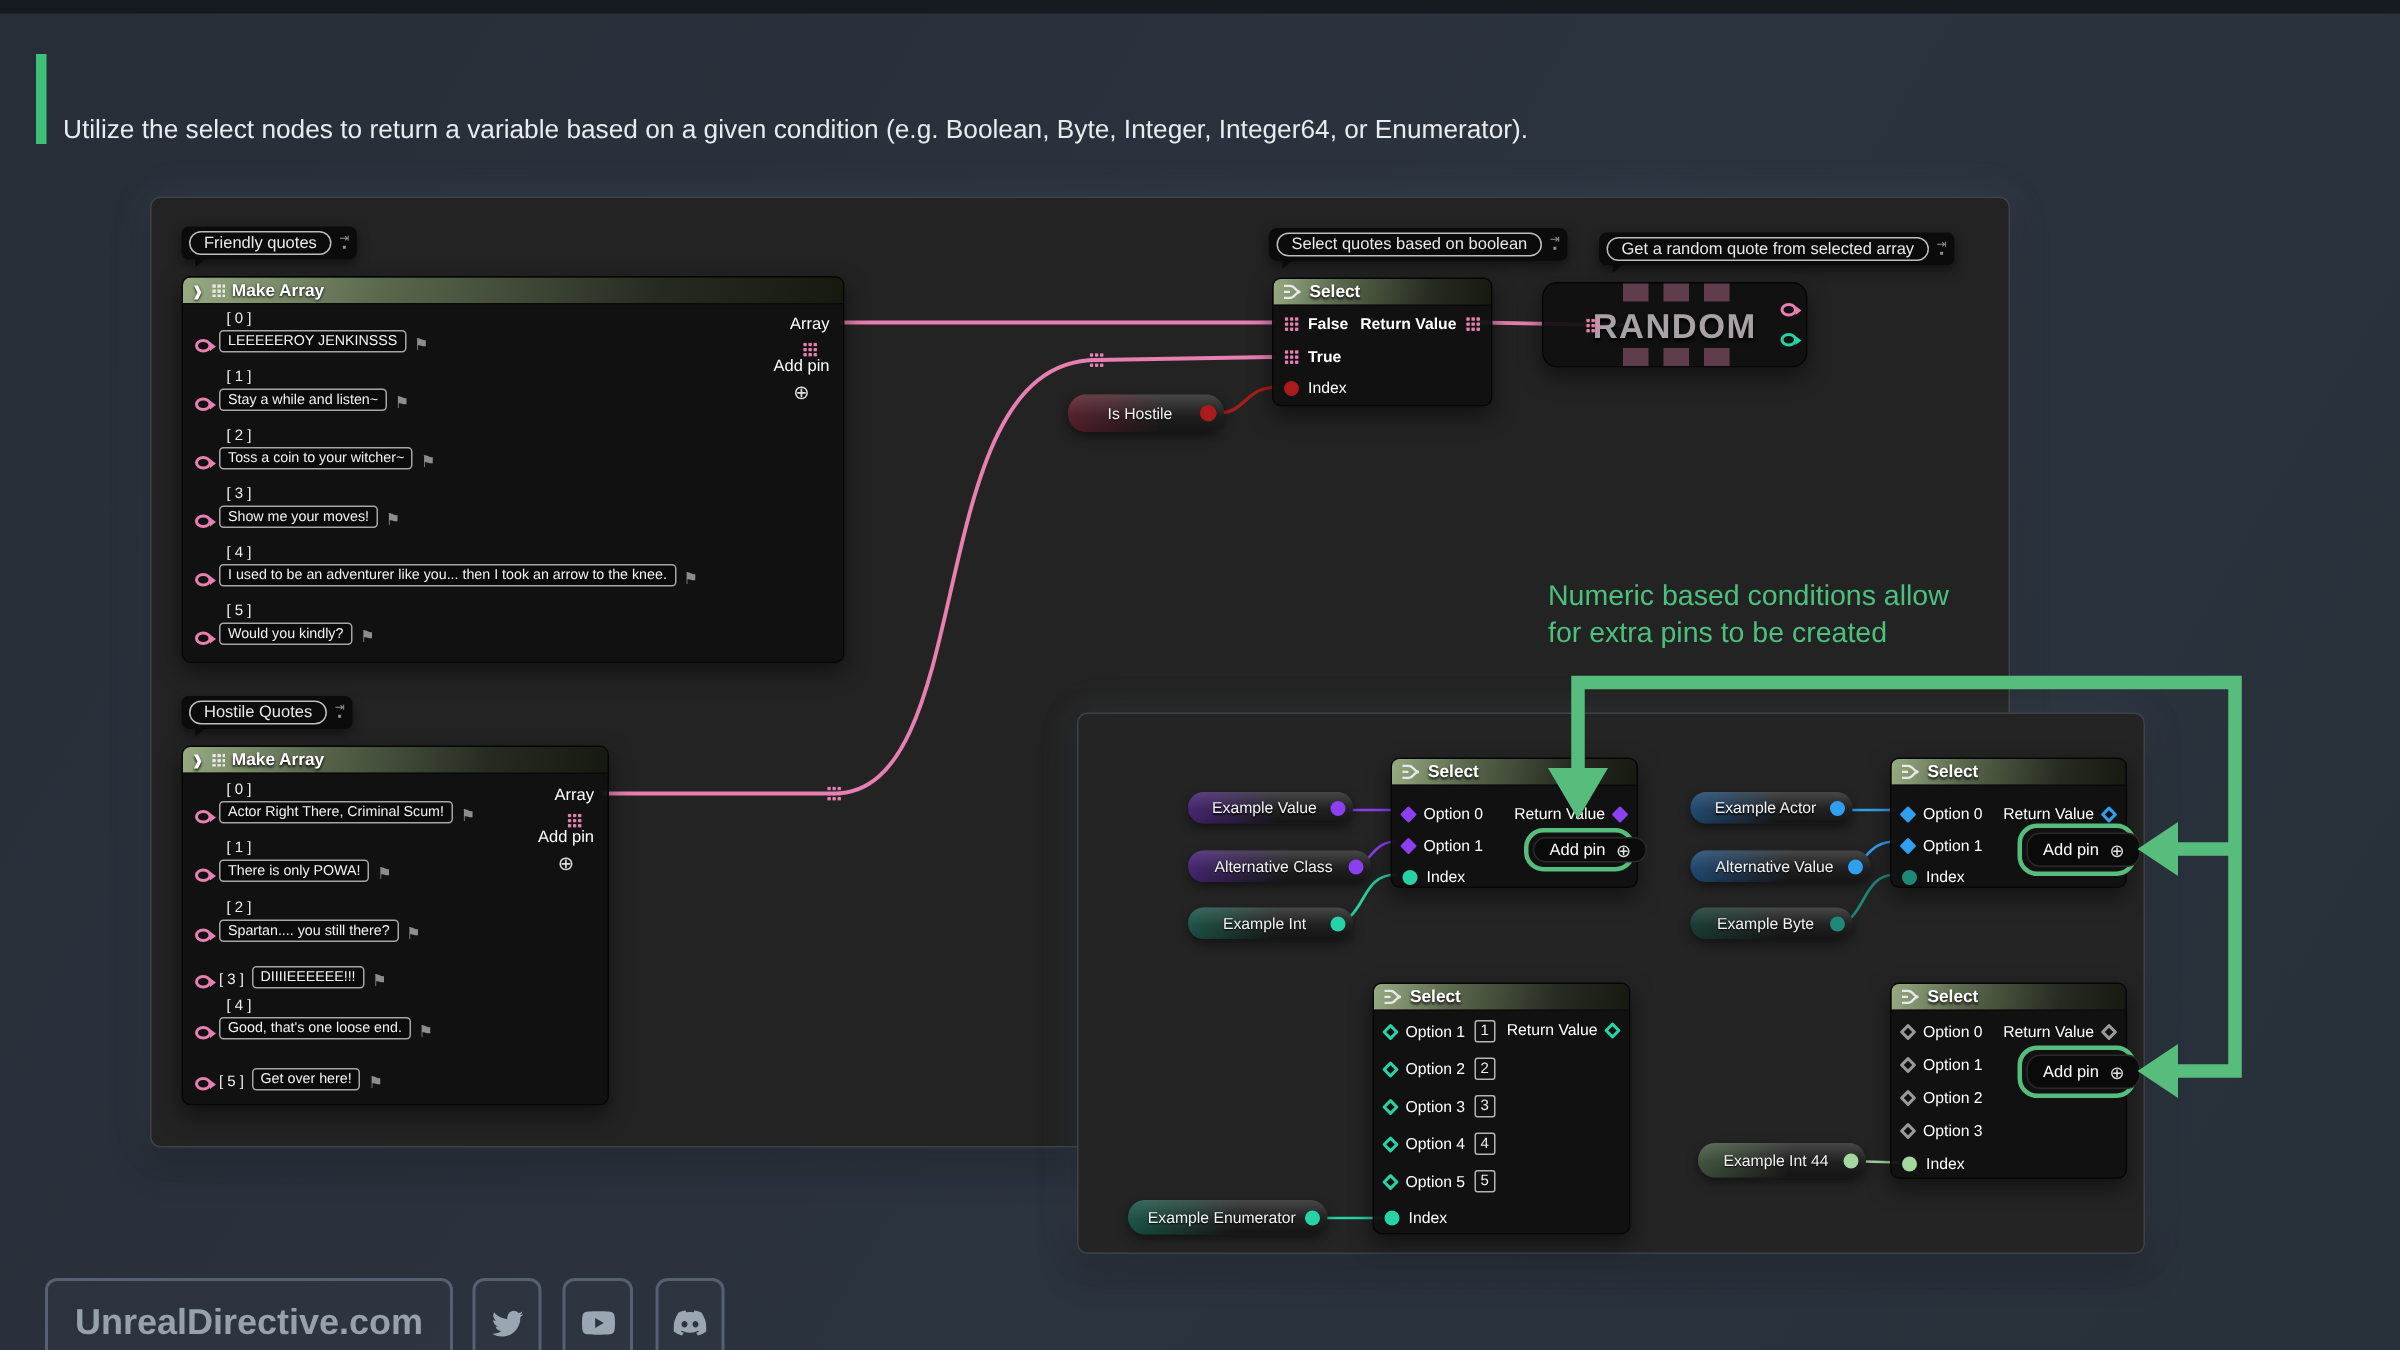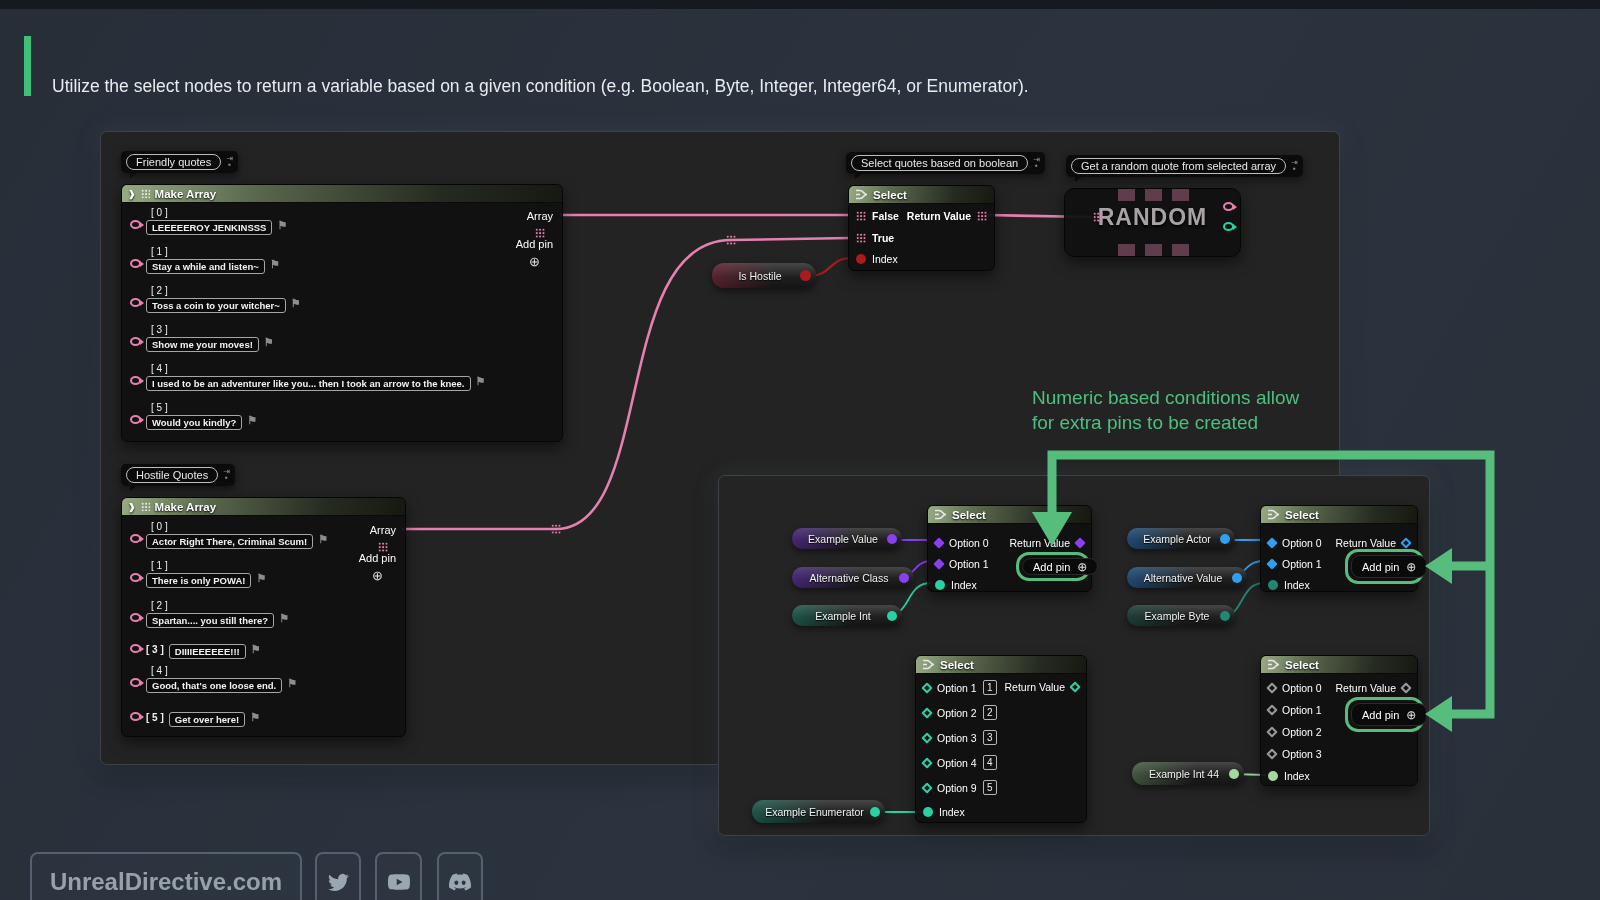--- a/index.html
+++ b/index.html
@@ -2,21 +2,21 @@
 <html><head>
 <meta charset="utf-8">
 <style>
   html,body{margin:0;padding:0;background:#262d37;}
   *{box-sizing:border-box;font-family:"Liberation Sans",sans-serif;}
   .stage{position:relative;width:1600px;height:900px;overflow:hidden;
     background:linear-gradient(120deg,#272e38 0%,#2b333e 55%,#28303a 100%);}
   .topstrip{position:absolute;left:0;top:0;width:1600px;height:9px;background:#151a20;}
   .accentbar{position:absolute;left:24px;top:36px;width:7px;height:60px;background:#3fbf77;}
   .h1{position:absolute;left:42px;top:28px;font-size:40px;color:#4cc07d;letter-spacing:.5px;}
-  .sub{position:absolute;left:42px;top:76px;font-size:17.5px;color:#e8ecef;margin-left:10px;}
+  .sub{position:absolute;left:42px;top:76px;font-size:17.5px;color:#e8ecef;}
 
   .panel{position:absolute;background:#232323;border:1px solid #3e4248;border-radius:7px;
     box-shadow:0 0 26px rgba(150,170,190,.14),0 10px 24px rgba(0,0,0,.35);}
   .panel.main{left:100px;top:131px;width:1240px;height:634px;}
   .panel.sub2{left:718px;top:475px;width:712px;height:361px;background:#242424;}
 
   
   .comment{position:absolute;background:rgba(10,10,10,.92);border-radius:5px;padding:3px 5px;
     display:flex;align-items:center;gap:5px;box-shadow:0 3px 8px rgba(0,0,0,.5);z-index:22;}
   .comment::after{content:"";position:absolute;left:9px;bottom:-5px;
@@ -41,21 +41,21 @@
   .cf{width:10px;height:10px;flex:none;border-radius:50%;background:currentColor;}
   .df{width:8px;height:8px;flex:none;background:currentColor;transform:rotate(45deg);border-radius:1px;}
   .dh{width:8px;height:8px;flex:none;border:2px solid currentColor;transform:rotate(45deg);border-radius:1px;}
 
   .pink{color:#e77fb0;} .red{color:#ac1b1b;} .purple{color:#8a3ff0;} .blue{color:#2f9ff0;}
   .teal{color:#27d3a5;} .dteal{color:#1e8976;} .lgreen{color:#a5d89f;} .gray{color:#9a9a9a;} .white{color:#e8e8e8;}
 
   
   .arr-row{position:absolute;left:8px;color:#eee;}
   .arr-idx{margin-left:21px;font-size:10px;color:#f0f0f0;margin-bottom:2px;}
-  .arr-line{display:flex;align-items:flex-start;gap:5px;font-weight:bold;}
+  .arr-line{display:flex;align-items:flex-end;gap:5px;}
   .field{border:1px solid #a6a6a6;border-radius:3px;padding:1px 5px;font-size:9.5px;color:#f2f2f2;
     background:rgba(8,8,8,.7);white-space:nowrap;}
   .flag{color:#8d8d8d;font-size:11px;line-height:10px;}
   .idx-inline{font-size:10px;color:#f0f0f0;}
   .arr-right{position:absolute;right:9px;display:flex;align-items:center;gap:6px;color:#fff;font-size:11px;flex-direction:column;}
   .plus{color:#e0e0e0;font-size:13px;line-height:12px;}
 
   
   .srow{position:absolute;left:7px;display:flex;align-items:center;gap:6px;color:#fff;font-size:10.5px;white-space:nowrap;}
   .srow-r{position:absolute;right:7px;display:flex;align-items:center;gap:6px;color:#fff;font-size:10.5px;white-space:nowrap;}
@@ -302,21 +302,21 @@
     <div class="srow" style="top:67px">
       <span class="cf red"></span>
       <span>Index</span>
     </div>
     <div class="srow-r" style="top:24px">
       <span style="font-weight:bold">Return Value</span>
       <span class="dg pink"></span>
     </div>
   </div>
 
-  <div class="node" style="left:1064px;top:188px;width:177px;height:69px;border-radius:10px">
+  <div class="node" style="left:1028px;top:188px;width:177px;height:57px;border-radius:10px">
     <div class="rnd-sq" style="left:53px;top:0"></div>
       <div class="rnd-sq" style="left:80px;top:0"></div>
       <div class="rnd-sq" style="left:107px;top:0"></div>
     <div class="rnd-sq" style="left:53px;bottom:0"></div>
       <div class="rnd-sq" style="left:80px;bottom:0"></div>
       <div class="rnd-sq" style="left:107px;bottom:0"></div>
     <div class="rnd-title">RANDOM</div>
     <span class="dg pink" style="position:absolute;left:28px;top:23px"></span>
     <span class="ov pink" style="position:absolute;right:6px;top:13px"></span>
     <span class="ov teal" style="position:absolute;right:6px;top:33px"></span>
@@ -449,21 +449,21 @@
       <span>Option 3</span>
       <span class="vbox">3</span>
       </div>
     <div class="srow" style="top:99px">
       <span class="dh teal"></span>
       <span>Option 4</span>
       <span class="vbox">4</span>
       </div>
     <div class="srow" style="top:124px">
       <span class="dh teal"></span>
-      <span>Option 9</span>
+      <span>Option 5</span>
       <span class="vbox">5</span>
       </div>
     <div class="srow" style="top:150px">
       <span class="cf teal"></span>
         <span>Index</span>
       </div>
     <div class="srow-r" style="top:25px">
       <span>Return Value</span>
         <span class="dh teal"></span>
       </div>

